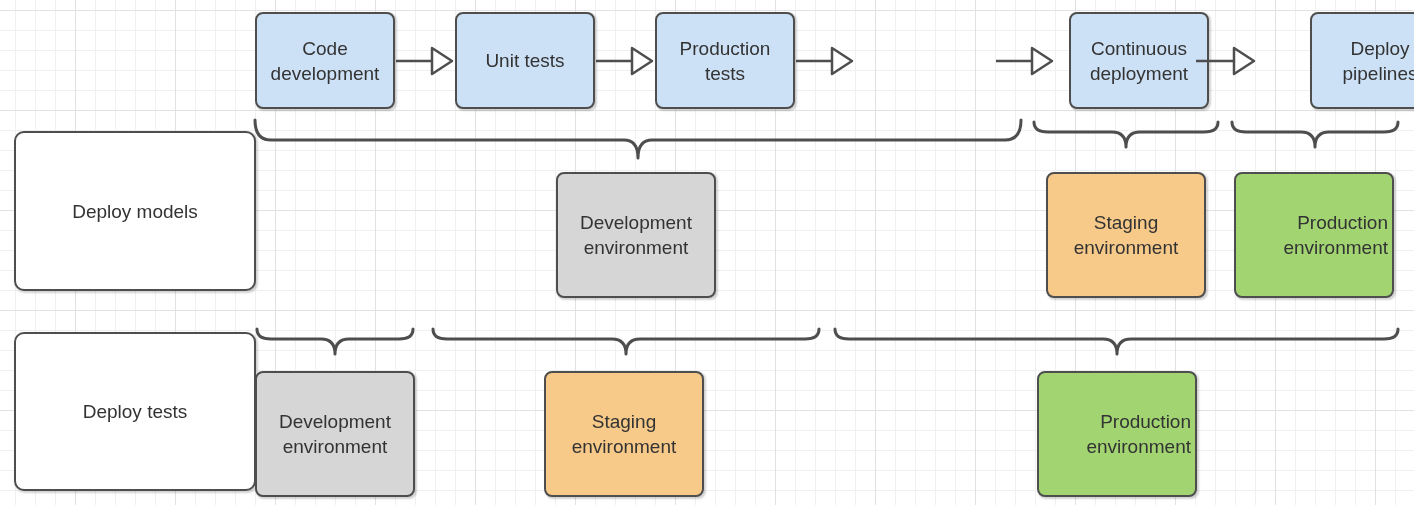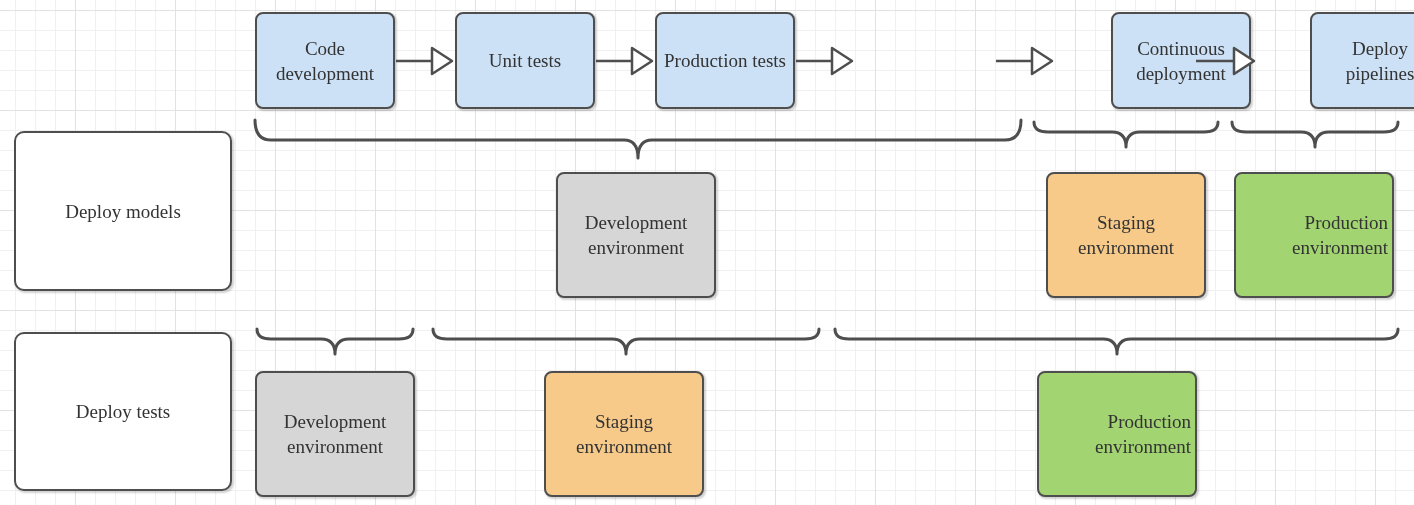--- a/index.html
+++ b/index.html
@@ -1,20 +1,20 @@
 <!DOCTYPE html>
 <html style="--step-fill: #cde1f6; --development-fill: #d6d6d6; --staging-fill: #f7ca8a; --production-fill: #a2d572; --lane-fill: #ffffff; --stroke: #4e4e4e; --text: #333333; --grid-minor: #f0f0f0; --grid-major: #e2e2e2;"><head>
 <meta charset="utf-8">
 <style>
   html,body{margin:0;padding:0;background:#fff;}
   .canvas{
     position:relative;
     width:1414px;height:505px;
     overflow:hidden;
-    font-family:Liberation Serif, serif;
+    font-family:Liberation Sans, sans-serif;
     color:var(--text,#333);
     background-color:#ffffff;
     background-image:
       linear-gradient(var(--grid-major,#e2e2e2) 1px, transparent 1px),
       linear-gradient(90deg, var(--grid-major,#e2e2e2) 1px, transparent 1px),
       linear-gradient(var(--grid-minor,#f0f0f0) 1px, transparent 1px),
       linear-gradient(90deg, var(--grid-minor,#f0f0f0) 1px, transparent 1px);
     background-size:100px 100px,100px 100px,20px 20px,20px 20px;
     background-position:0 10px,75px 0,0 10px,15px 0;
   }
@@ -22,21 +22,21 @@
     position:absolute;
     box-sizing:border-box;
     display:flex;align-items:center;justify-content:center;
     text-align:center;
     border:2.5px solid var(--stroke,#4e4e4e);
     font-size:19px;line-height:25px;
     padding:2px 4px;
     box-shadow:1.5px 1.5px 2px rgba(0,0,0,0.18);
   }
   .step{background:var(--step-fill,#cde1f6);border-radius:8px;width:140px;height:97px;top:12px;}
-  .lane{background:var(--lane-fill,#ffffff);border-radius:10px;left:14px;width:218px;}
+  .lane{background:var(--lane-fill,#ffffff);border-radius:10px;left:14px;width:242px;}
   .env{border-radius:8px;width:160px;height:126px;}
   .env.development{background:var(--development-fill,#d6d6d6);}
   .env.staging{background:var(--staging-fill,#f7ca8a);}
   .env.production{background:var(--production-fill,#a2d572);text-align:right;}
   .arrow,.brace{position:absolute;display:block;}
   .arrow line{stroke:var(--stroke,#4e4e4e);stroke-width:2.5;}
   .arrow polygon{fill:#ffffff;stroke:var(--stroke,#4e4e4e);stroke-width:2.5;stroke-linejoin:round;}
   .brace path{fill:none;stroke:var(--stroke,#4e4e4e);stroke-width:3;stroke-linecap:round;stroke-linejoin:round;}
 </style>
 </head>
@@ -46,21 +46,21 @@
 
   <div class="node step" style="left:255px">
     <span>Code development</span>
   </div>
   <div class="node step" style="left:455px">
     <span>Unit tests</span>
   </div>
   <div class="node step" style="left:655px">
     <span>Production tests</span>
   </div>
-  <div class="node step" style="left:1111px">
+  <div class="node step" style="left:1069px">
     <span>Continuous deployment</span>
   </div>
   <div class="node step" style="left:1310px">
     <span>Deploy pipelines</span>
   </div>
 
   <svg class="arrow" style="left:395px;top:45px" width="60" height="32" viewBox="0 0 60 32">
     <line x1="1" y1="16" x2="37" y2="16"></line>
       <polygon points="37,3 57,16 37,29"></polygon>
   </svg>

